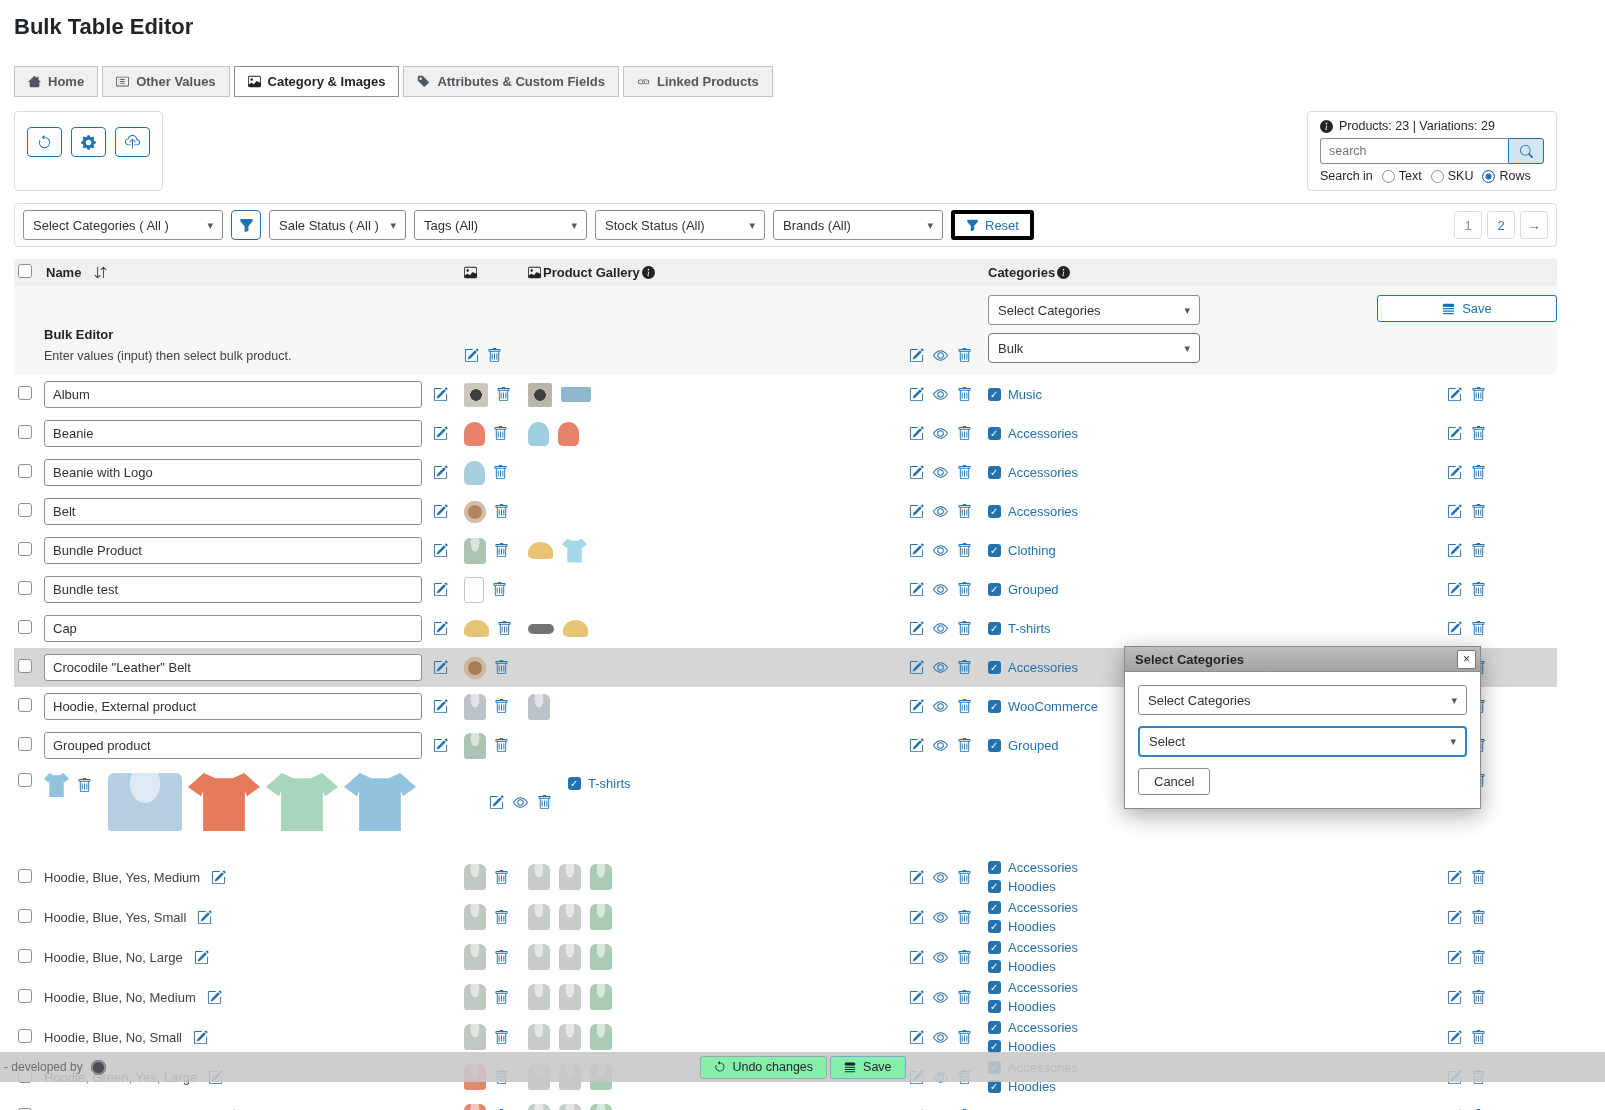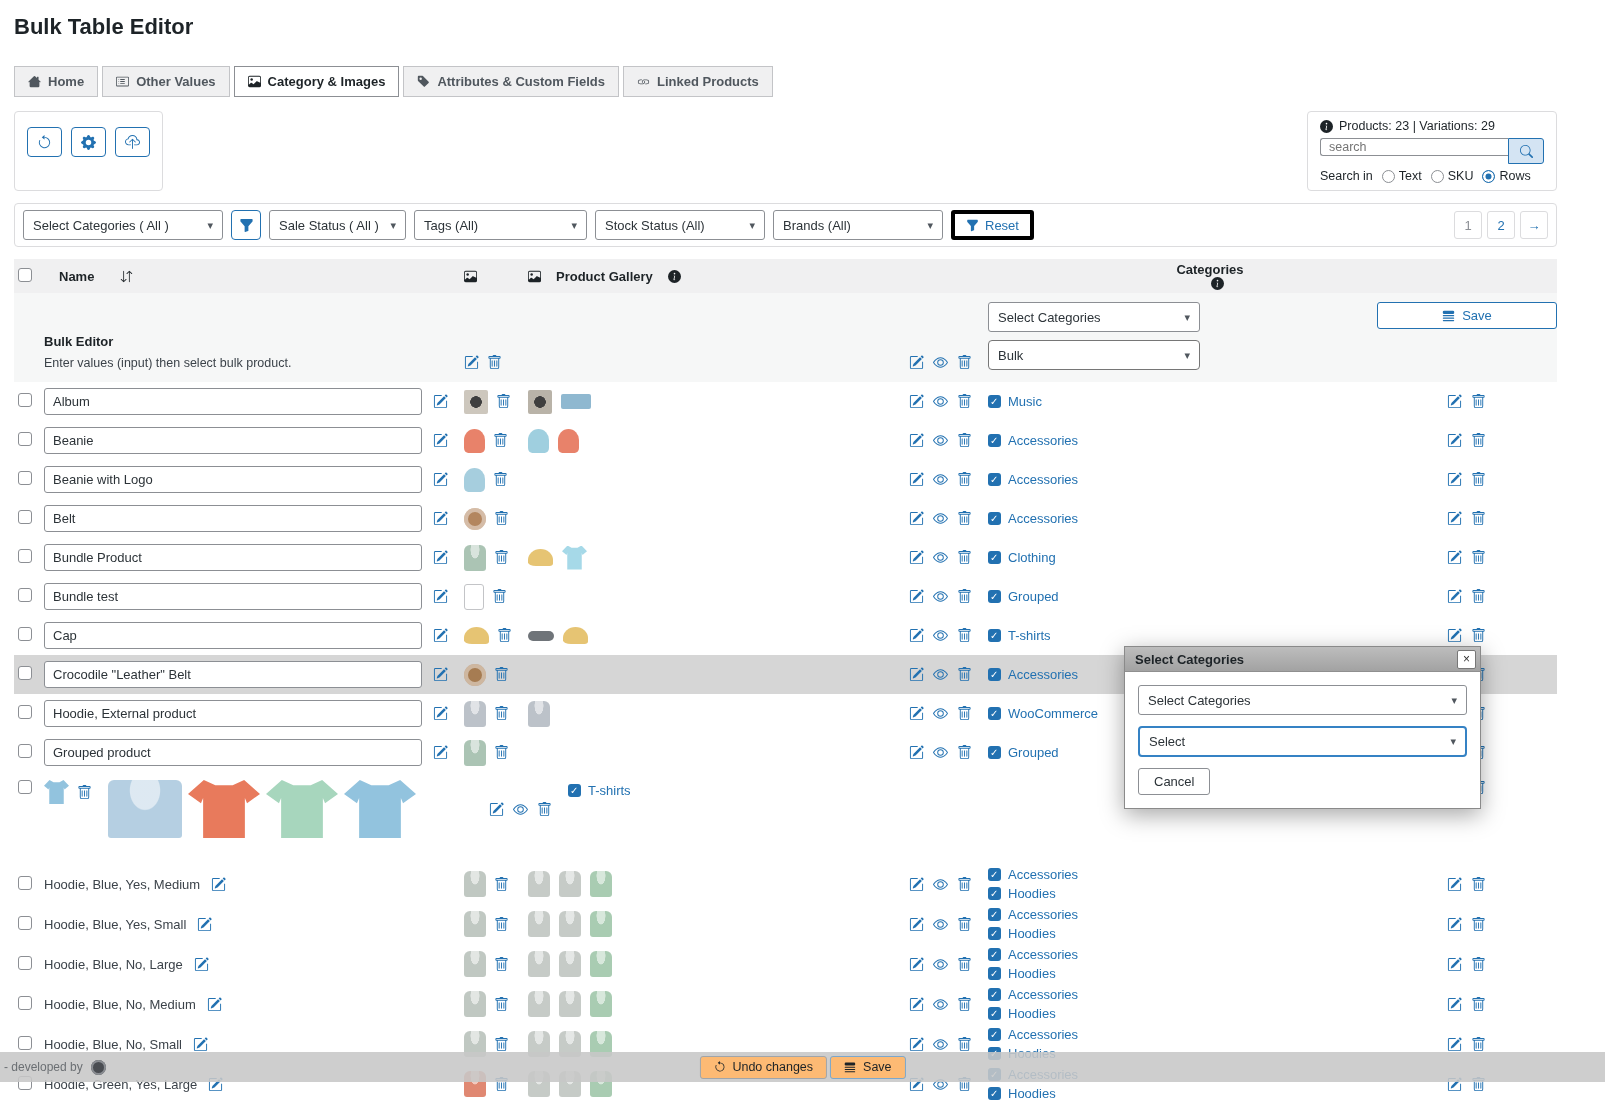--- a/index.html
+++ b/index.html
@@ -27,21 +27,21 @@
 .obtn{width:35px;height:30px;border:1px solid #2271b1;border-radius:4px;background:#fff;color:#2271b1;
       display:flex;align-items:center;justify-content:center;cursor:pointer}
 .obtn svg{width:15px;height:15px}
 .obtn.sm{width:30px;height:30px}
 .info-box{border:1px solid #dcdcde;border-radius:4px;padding:7px 12px;width:250px;
           display:flex;flex-direction:column;gap:5px;font-size:12.5px;color:#1d2327}
 .info-line{display:flex;align-items:flex-end;gap:6px}
 .info-line .icn{color:#1d2327}
 .info-line .icn svg{width:13px;height:13px}
 .search-line{display:flex}
-.search-input{flex:1;height:18px;border:1px solid #8c8f94;border-right:none;border-radius:3px 0 0 3px;
+.search-input{flex:1;height:26px;border:1px solid #8c8f94;border-right:none;border-radius:3px 0 0 3px;
               padding:0 8px;font:inherit;color:#1d4ed8}
 .search-btn{width:36px;height:26px;background:#d4e4f3;border:1px solid #2271b1;border-radius:0 3px 3px 0;
             color:#2271b1;cursor:pointer;display:flex;align-items:center;justify-content:center}
 .search-btn svg{width:13px;height:13px}
 .radio-line{display:flex;align-items:center;gap:9px}
 .sin-opt{display:flex;align-items:center;gap:4px;cursor:pointer}
 .radio{width:13px;height:13px;border-radius:50%;border:1px solid #8c8f94;background:#fff;flex:none}
 .radio.checked{background:#2271b1;border-color:#2271b1;box-shadow:inset 0 0 0 2.5px #fff}
 
 
@@ -64,21 +64,21 @@
 .col-check{width:30px;padding-left:4px;flex:none}
 .col-name{width:420px;display:flex;align-items:center;gap:11px;padding-right:8px;flex:none}
 .col-img{width:64px;display:flex;align-items:center;gap:8px;flex:none}
 .col-gallery{width:460px;display:flex;align-items:center;padding-right:16px;flex:none}
 .col-cats{flex:1;display:flex;flex-direction:column;justify-content:center;gap:4px;padding:3px 0}
 .col-actions{width:110px;display:flex;gap:9px;align-items:center;flex:none}
 .cb{width:14px;height:14px;border:1px solid #8c8f94;border-radius:3px;background:#fff;display:inline-block;cursor:pointer}
 .thead{display:flex;align-items:center;background:#f0f0f1;min-height:27px;font-weight:bold;color:#1d2327}
 .thead .icn{color:#1d2327}
 .thead .icn svg{width:13px;height:13px}
-.th-label{margin:0 15px}
+.th-label{margin:0 2px}
 .sort-ic{cursor:pointer}
 
 .bulkrow{display:flex;align-items:flex-end;background:#f6f7f7;padding:9px 0 12px;min-height:66px}
 .bulk-title{font-weight:bold;color:#1d2327}
 .bulk-sub{font-size:12.5px;margin-top:7px}
 .bulkinfo{display:block}
 .bulkrow .col-img,.bulkrow .col-gallery{margin-top:28px}
 .gal-actions{margin-left:auto;display:flex;gap:9px;align-items:center}
 .col-rest{flex:1;display:flex;align-items:flex-start;justify-content:space-between}
 .bulk-sel-stack{display:flex;flex-direction:column;gap:8px;width:212px}
@@ -115,21 +115,21 @@
 .thumb.placeholder{background:#fff;border:1px solid #c3c4c7}
 .thumb.lg{width:74px;height:58px}
 .thumb.lg.tee{width:72px;height:58px}
 
 
 .footer-bar{position:absolute;left:0;top:1052px;width:1605px;height:30px;background:rgba(199,199,199,.88);
             display:flex;align-items:center;z-index:40}
 .credit{display:flex;align-items:center;gap:8px;color:#6b6f73;font-size:12px;padding-left:4px}
 .logo{width:15px;height:15px;border-radius:50%;background:#4a4d52;box-shadow:inset 0 0 0 2px #8a8d92;flex:none}
 .footer-btns{position:absolute;left:50%;transform:translateX(-50%);display:flex;gap:3px}
-.fbtn{height:23px;padding:0 13px;background:#fdba74;border:1px solid #a0a5aa;border-radius:3px;display:flex;
+.fbtn{height:23px;padding:0 13px;background:#86efac;border:1px solid #a0a5aa;border-radius:3px;display:flex;
       align-items:center;gap:7px;font-size:12.5px;color:#1d2327;cursor:pointer}
 .fbtn svg{width:12px;height:12px}
 .fbtn.save{border-color:#7ba7cc}
 
 
 .modal{position:absolute;left:1124px;top:646px;width:357px;background:#fff;border:1px solid #8a8a8a;
        box-shadow:0 6px 22px rgba(0,0,0,.35);z-index:50}
 .modal-head{height:25px;background:linear-gradient(#bdbdbd,#a2a2a2);display:flex;align-items:center;
             padding:0 4px 0 10px;font-weight:bold;color:#1d2327;border-bottom:1px solid #8f8f8f}
 .modal-close{margin-left:auto;width:19px;height:19px;background:#fff;border:1px solid #777;border-radius:2px;
@@ -319,21 +319,21 @@
               <path d="M2.002 1a2 2 0 0 0-2 2v10a2 2 0 0 0 2 2h12a2 2 0 0 0 2-2V3a2 2 0 0 0-2-2h-12zm12 1a1 1 0 0 1 1 1v6.5l-3.777-1.947a.5.5 0 0 0-.577.093l-3.71 3.71-2.66-1.772a.5.5 0 0 0-.63.062L1.002 12V3a1 1 0 0 1 1-1h12z"></path>
             </svg>
           </span>
         <span class="th-label">Product Gallery</span>
         <span class="icn">
             <svg viewBox="0 0 16 16" fill="currentColor">
               <path d="M8 16A8 8 0 1 0 8 0a8 8 0 0 0 0 16zm.93-9.412-1 4.705c-.07.34.029.533.304.533.194 0 .487-.07.66-.223l-.077.362c-.25.301-.8.52-1.275.52-.613 0-.874-.368-.705-1.15l.738-3.468c.064-.293.006-.399-.287-.47l-.451-.081.082-.381 2.29-.287zM8 5.5a1 1 0 1 1 0-2 1 1 0 0 1 0 2z"></path>
             </svg>
           </span>
       </div>
-      <div class="col-cats" style="flex-direction:column;align-items:center;justify-content:flex-start;gap:0">
+      <div class="col-cats" style="flex-direction:row;align-items:center;justify-content:flex-start;gap:0">
         <span class="th-label" style="margin-left:0">Categories</span>
         <span class="icn">
             <svg viewBox="0 0 16 16" fill="currentColor">
               <path d="M8 16A8 8 0 1 0 8 0a8 8 0 0 0 0 16zm.93-9.412-1 4.705c-.07.34.029.533.304.533.194 0 .487-.07.66-.223l-.077.362c-.25.301-.8.52-1.275.52-.613 0-.874-.368-.705-1.15l.738-3.468c.064-.293.006-.399-.287-.47l-.451-.081.082-.381 2.29-.287zM8 5.5a1 1 0 1 1 0-2 1 1 0 0 1 0 2z"></path>
             </svg>
           </span>
       </div>
       <div class="col-actions"></div>
     </div>
 

